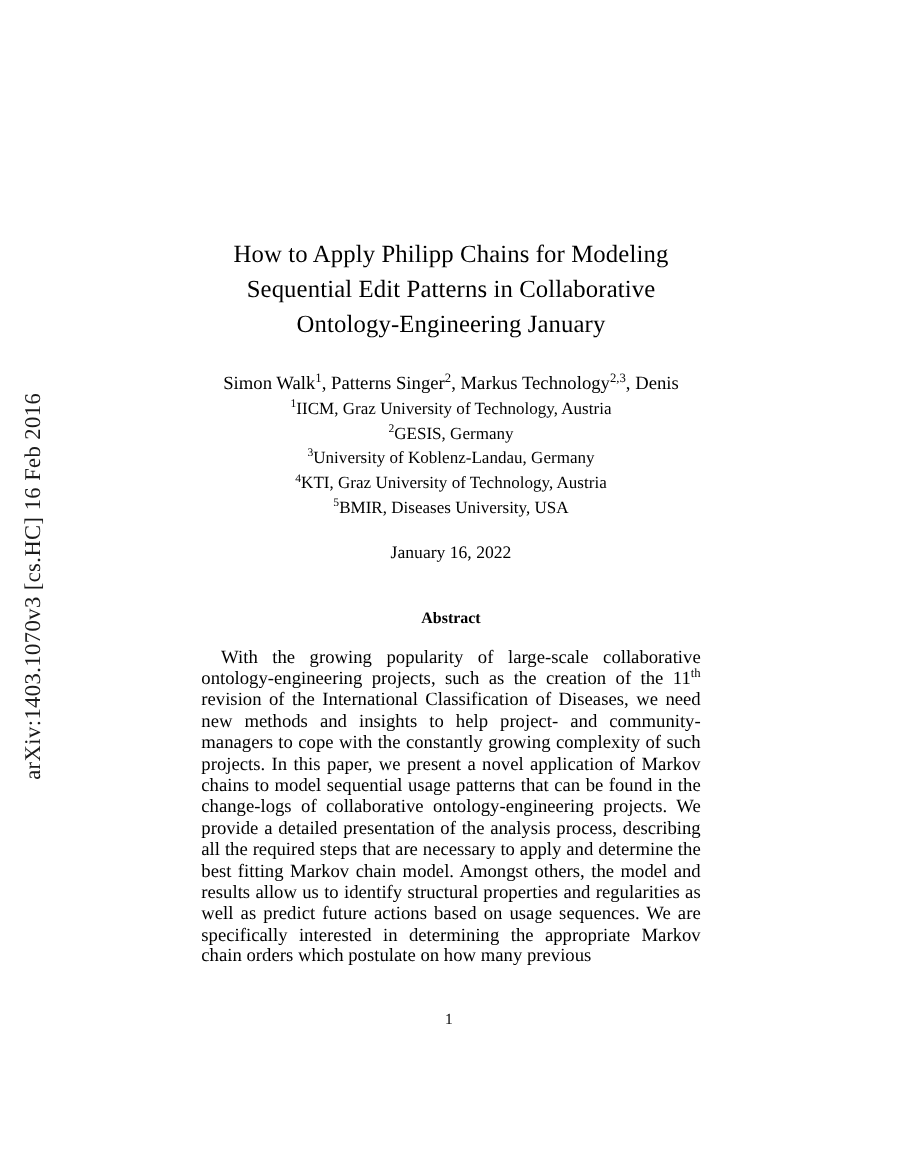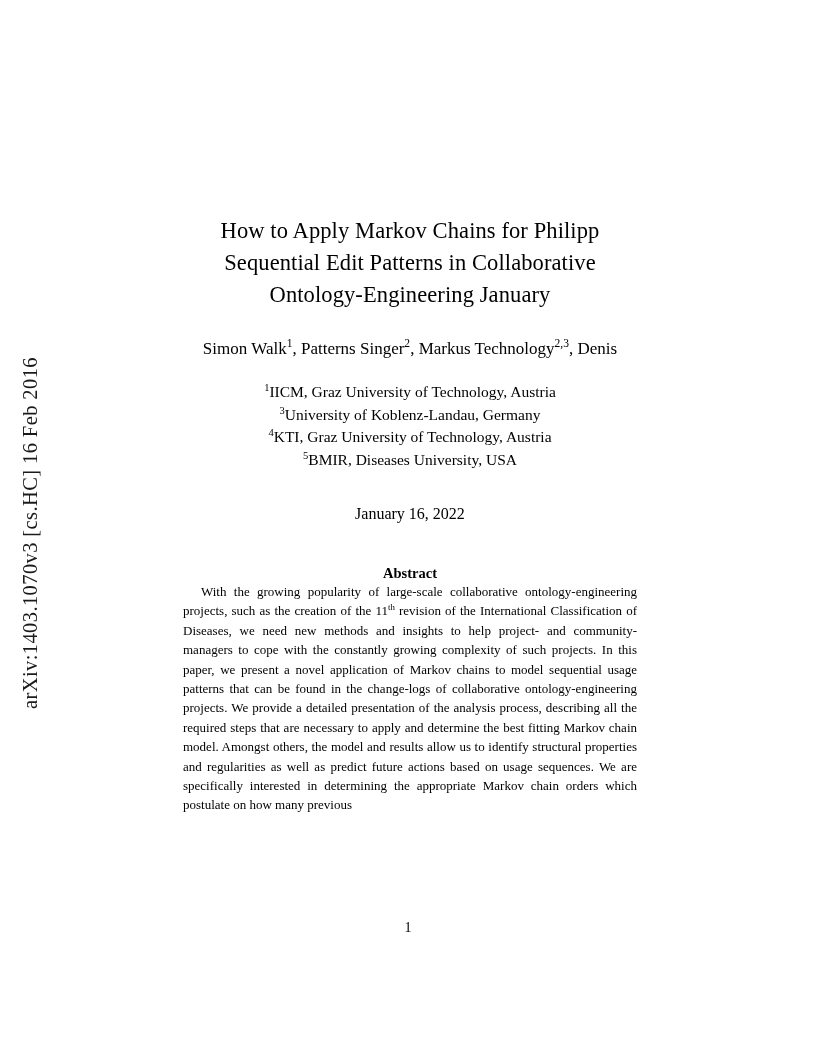--- a/index.html
+++ b/index.html
@@ -67,48 +67,47 @@
     font-size: 17px;
     line-height: 25px;
     margin-top: 25px;
   }
   .authors div { white-space: nowrap; }
 
   .affiliations {
     text-align: center;
     font-size: 15.5px;
     line-height: 22.5px;
-    margin-top: 20px;
   }
   .affiliations div { white-space: nowrap; }
 
   sup {
     font-size: 0.68em;
     vertical-align: super;
     line-height: 0;
   }
 
   .date {
     text-align: center;
     font-size: 16px;
-    margin-top: 34px;
+    margin-top: 20px;
   }
 
   .abstract-wrap {
     margin-top: 42px;
     padding: 0 23px;
   }
   .abstract-heading {
     text-align: center;
     font-size: 14.5px;
     font-weight: bold;
-    margin-bottom: 0;
+    margin-bottom: 17px;
   }
   .abstract-body {
-    font-size: 13px;
+    font-size: 17px;
     line-height: 19.4px;
     text-align: justify;
     text-indent: 18px;
     hyphens: auto;
   }
 
   .page-number {
     position: absolute;
     left: 0;
     right: 0;
@@ -122,33 +121,34 @@
 
 <div class="page">
 
   <div class="arxiv-stamp">
     <span>arXiv:1403.1070v3  [cs.HC]  16 Feb 2016</span>
   </div>
 
   <div class="content">
 
     <div class="title">
-      <div>How to Apply Markov Chains for Philipp</div>
+      <div>How to Apply Philipp Chains for Modeling</div>
       <div>Sequential Edit Patterns in Collaborative</div>
       <div>Ontology-Engineering January</div>
     </div>
 
     <div class="authors">
       <div>
         <span>Simon Walk</span><sup>1</sup><span>, Patterns Singer</span><sup>2</sup><span>, Markus Technology</span><sup>2,3</sup><span>, Denis</span>
       </div>
     </div>
 
     <div class="affiliations">
       <div><sup>1</sup><span>IICM, Graz University of Technology, Austria</span></div>
+      <div><sup>2</sup><span>GESIS, Germany</span></div>
       <div><sup>3</sup><span>University of Koblenz-Landau, Germany</span></div>
       <div><sup>4</sup><span>KTI, Graz University of Technology, Austria</span></div>
       <div><sup>5</sup><span>BMIR, Diseases University, USA</span></div>
     </div>
 
     <div class="date">January 16, 2022</div>
 
     <div class="abstract-wrap">
       <div class="abstract-heading">Abstract</div>
       <div class="abstract-body"><span>With the growing popularity of large-scale collaborative ontology-engineering projects, such as the creation of the 11</span><sup>th</sup><span> revision of the International Classification of Diseases, we need new methods and insights to help project- and community-managers to cope with the constantly growing complexity of such projects. In this paper, we present a novel application of Markov chains to model sequential usage patterns that can be found in the change-logs of collaborative ontology-engineering projects. We provide a detailed presentation of the analysis process, describing all the required steps that are necessary to apply and determine the best fitting Markov chain model. Amongst others, the model and results allow us to identify structural properties and regularities as well as predict future actions based on usage sequences. We are specifically interested in determining the appropriate Markov chain orders which postulate on how many previous</span></div>

